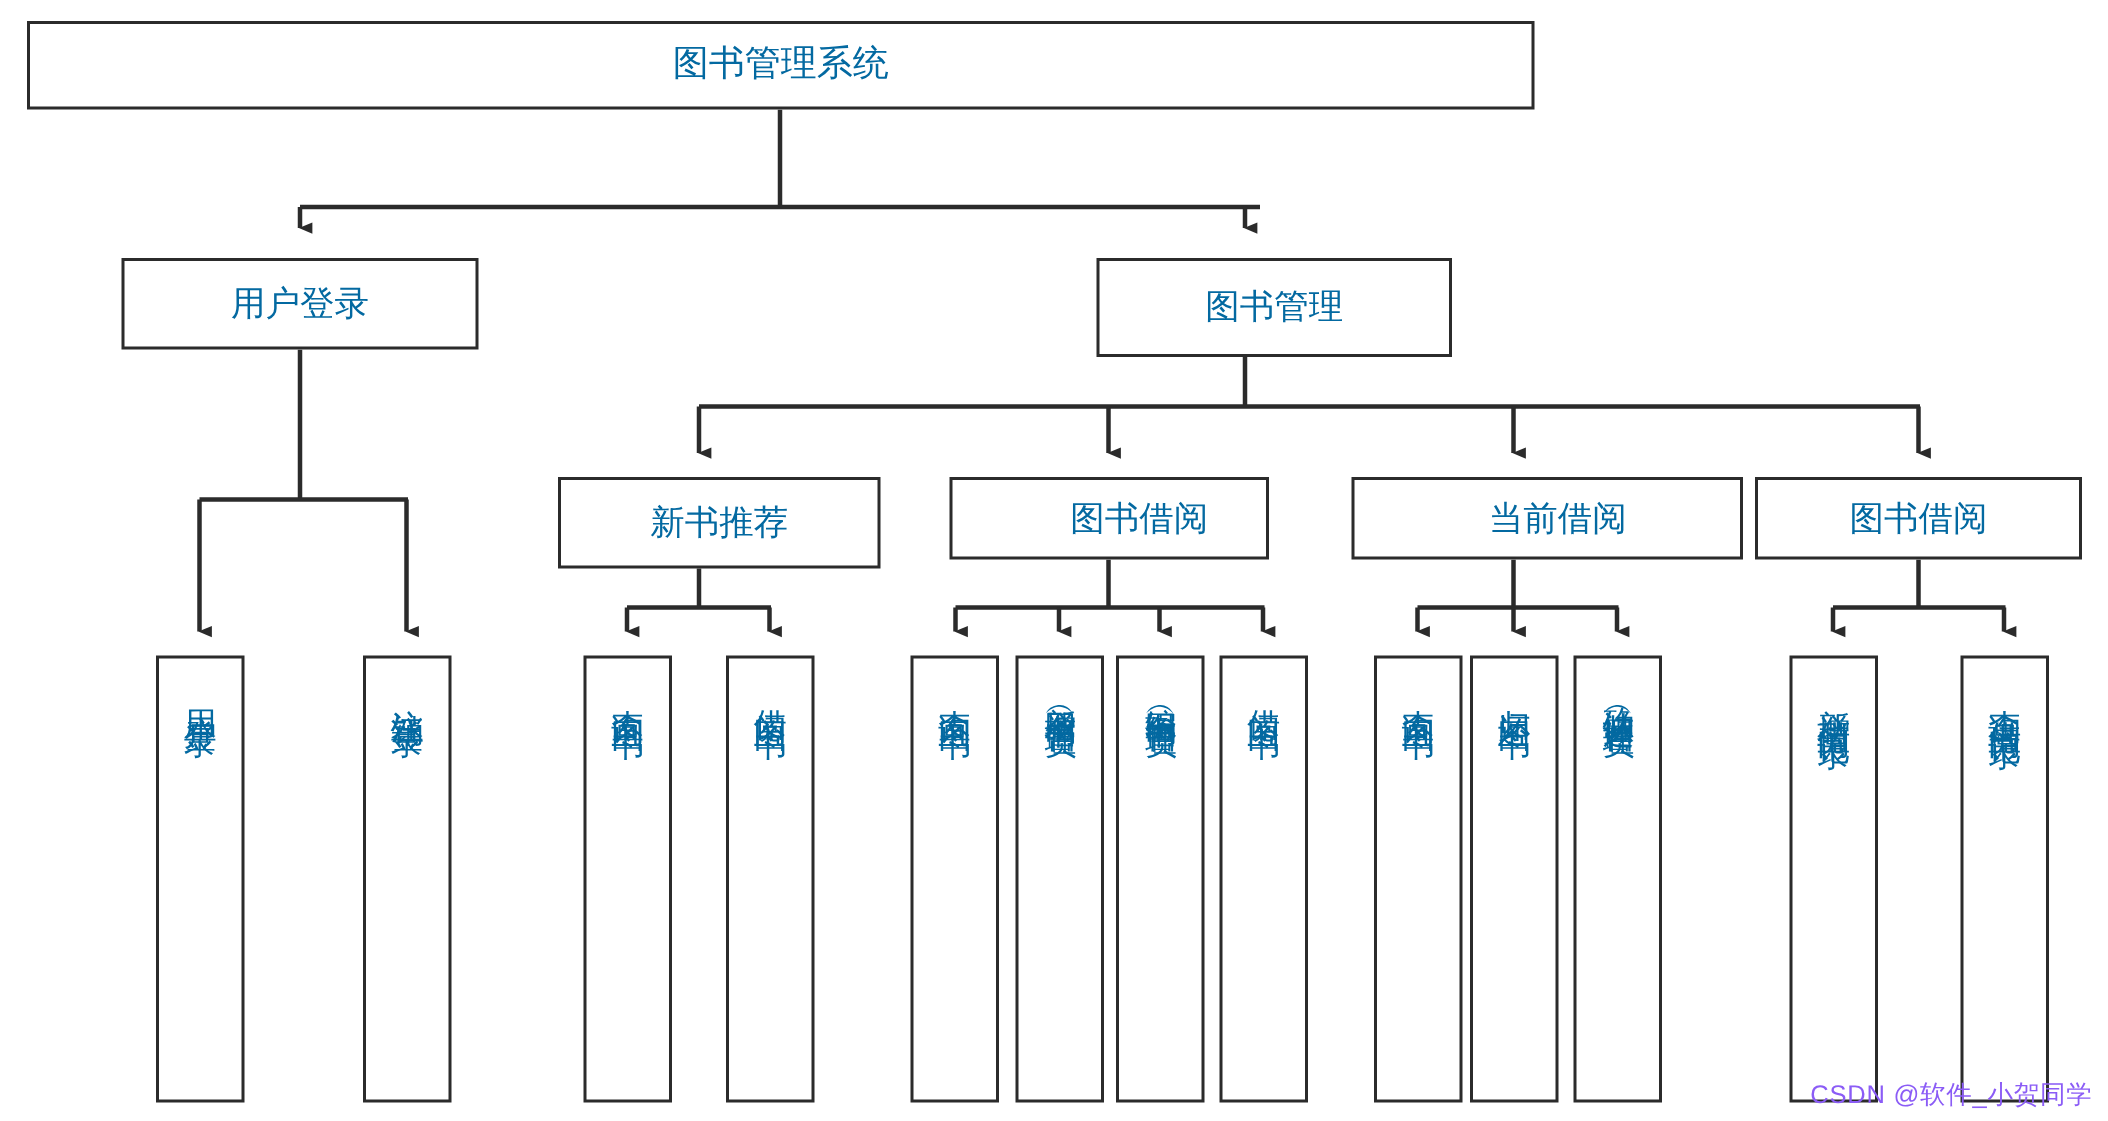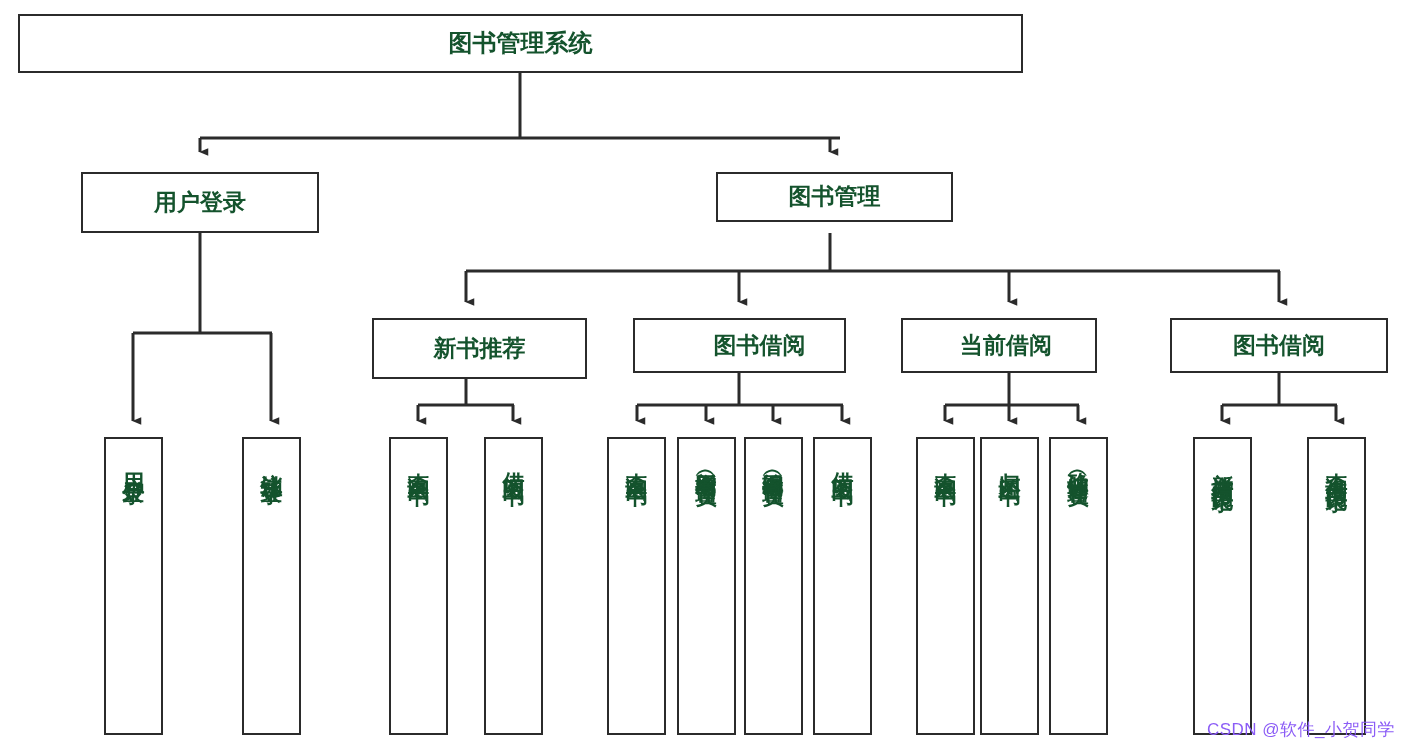--- a/index.html
+++ b/index.html
@@ -30,25 +30,24 @@
     position: absolute;
     box-sizing: border-box;
     background: #ffffff;
     border: 2px solid #2b2b2b;
     display: flex;
     align-items: center;
     justify-content: center;
     z-index: 2;
   }
   .node .label {
-    color: #14532d;
+    color: #0369a1;
     text-align: right;
     line-height: 1.18;
     white-space: nowrap;
-    font-weight: bold;
   }
   
   .node.h .label {
     font-size: 23px;
   }
   
   .node.root .label {
     font-size: 24px;
   }
   
@@ -135,33 +134,33 @@
   </svg>
 
   <div class="node h root" style="left:18px; top:14px; width:1005px; height:59px;">
     <span class="label">图书管理系统</span>
   </div>
 
   <div class="node h" style="left:81px; top:172px; width:238px; height:61px;">
     <span class="label">用户登录</span>
   </div>
 
-  <div class="node h" style="left:716px; top:172px; width:237px; height:50px;">
+  <div class="node h" style="left:731px; top:172px; width:237px; height:66px;">
     <span class="label">图书管理</span>
   </div>
 
   <div class="node h" style="left:372px; top:318px; width:215px; height:61px;">
     <span class="label">新书推荐</span>
   </div>
 
   <div class="node h" style="left:633px; top:318px; width:213px; height:55px;padding-left:40px;">
     <span class="label">图书借阅</span>
   </div>
 
-  <div class="node h" style="left:901px; top:318px; width:196px; height:55px;padding-left:14px;">
+  <div class="node h" style="left:901px; top:318px; width:261px; height:55px;padding-left:14px;">
     <span class="label">当前借阅</span>
   </div>
 
   <div class="node h" style="left:1170px; top:318px; width:218px; height:55px;">
     <span class="label">图书借阅</span>
   </div>
 
   <div class="node v" style="left:104px; top:437px; width:59px; height:298px;">
     <span class="label">用户登录</span>
   </div>

